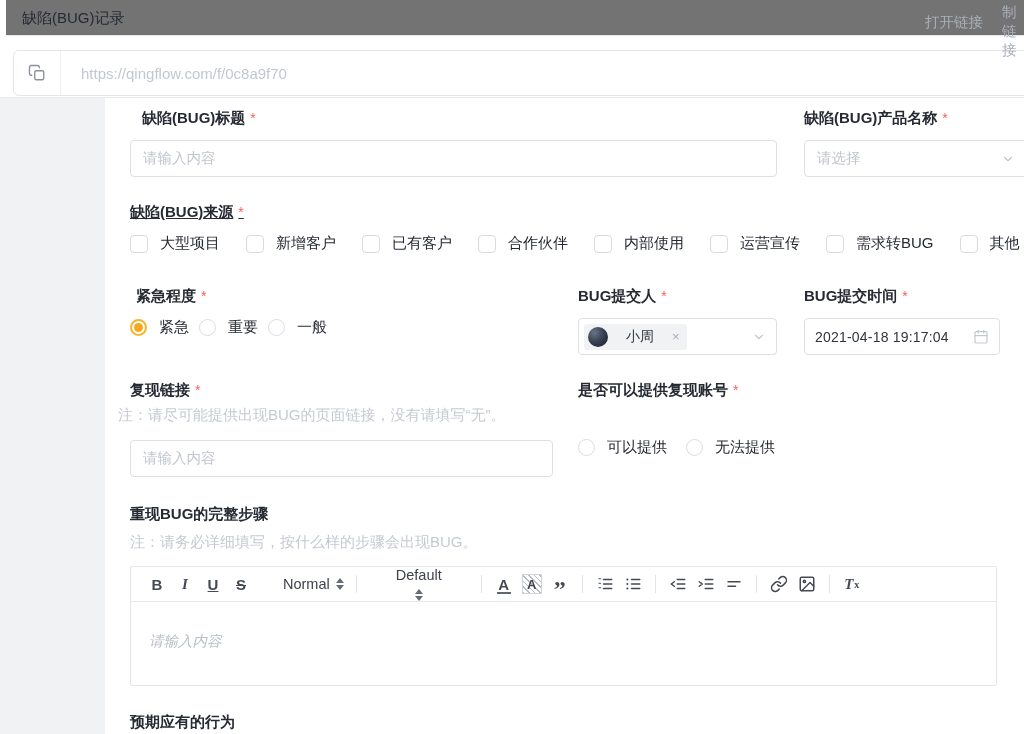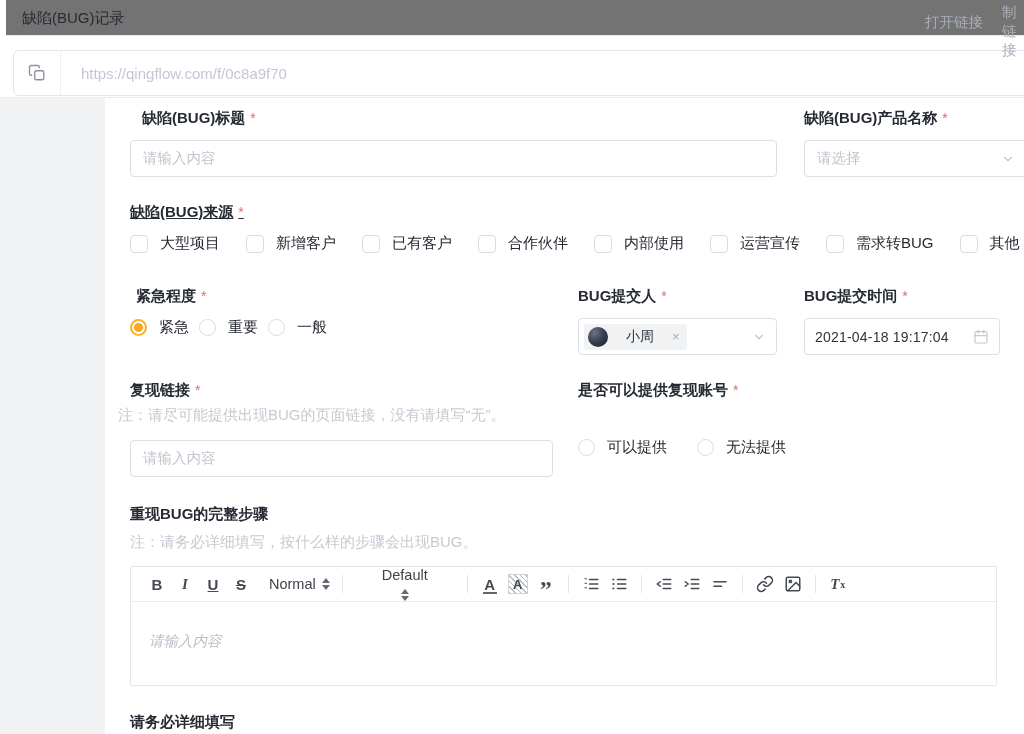--- a/index.html
+++ b/index.html
@@ -228,21 +228,21 @@
     <span>复现链接</span><span class="req">*</span>
   </div>
   <div class="note" style="left:112px; top:406px;margin-left:6px;">注：请尽可能提供出现BUG的页面链接，没有请填写“无”。</div>
   <div class="tbox" style="left:130px; top:440px; width:423px; height:37px;">
     <span class="ph">请输入内容</span>
   </div>
 
   <div class="f-label" style="left:578px; top:381px;">
     <span>是否可以提供复现账号</span><span class="req">*</span>
   </div>
-  <div class="opt-row" style="left:578px; top:438px; gap:30px;">
+  <div class="opt-row" style="left:578px; top:438px; gap:19px;">
     <div class="opt">
         <span class="rad"></span>
         <span class="opt-label">可以提供</span>
       </div>
     <div class="opt">
         <span class="rad"></span>
         <span class="opt-label">无法提供</span>
       </div>
   </div>
 
@@ -250,21 +250,21 @@
     <span>重现BUG的完整步骤</span>
   </div>
   <div class="note" style="left:130px; top:533px;">注：请务必详细填写，按什么样的步骤会出现BUG。</div>
 
   <div class="editor">
     <div class="toolbar">
       <span class="tb-btn tb-b">B</span>
       <span class="tb-btn tb-i">I</span>
       <span class="tb-btn tb-u">U</span>
       <span class="tb-btn tb-s">S</span>
-      <span class="picker" style="margin-left:10px;justify-content:flex-end;">
+      <span class="picker" style="margin-left:24px;justify-content:flex-end;">
         <span class="picker-label">Normal</span>
         <span class="spin">
             <i class="up"></i>
             <i class="dn"></i>
           </span>
       </span>
       <span class="tb-sep"></span>
       <span class="picker picker-wide">
         <span class="picker-label">Default</span>
         <span class="spin">
@@ -339,16 +339,16 @@
         <span>T</span>
           <sub>x</sub>
       </span>
     </div>
     <div class="ed-body">
       <span class="ed-ph">请输入内容</span>
     </div>
   </div>
 
   <div class="f-label" style="left:130px; top:713px;">
-    <span>请务必详细填写</span>
+    <span>预期应有的行为</span>
   </div>
 
 </div>
 
 </body></html>

